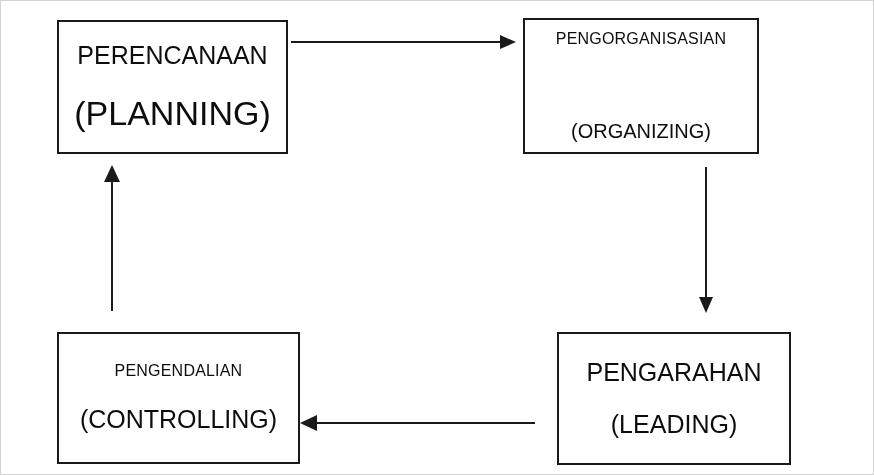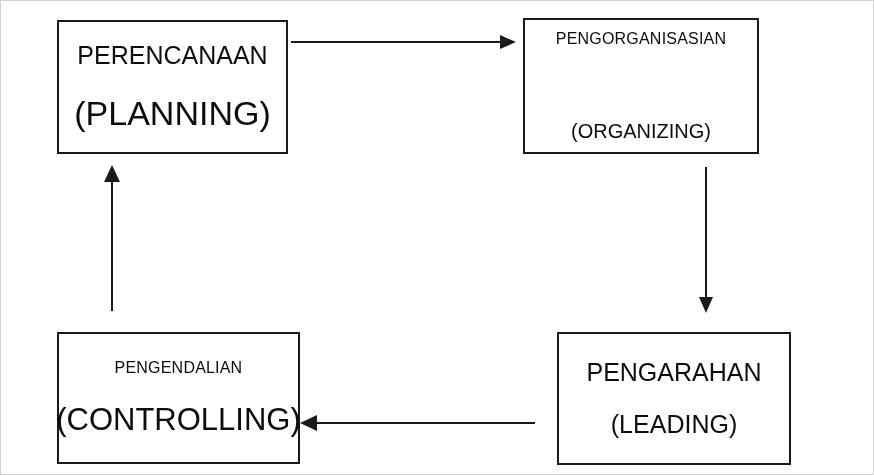--- a/index.html
+++ b/index.html
@@ -45,21 +45,21 @@
   #node-organizing { left: 522px; top: 17px; width: 236px; height: 136px; gap: 44px; }
   #node-organizing .line-top { font-size: 16px; margin-bottom: 28px; letter-spacing: .2px; }
   #node-organizing .line-bottom { font-size: 20px; }
   
   #node-leading { left: 536px; top: 331px; width: 234px; height: 133px; margin-left: 20px; }
   #node-leading .line-top { font-size: 25px; margin-bottom: 24px; }
   #node-leading .line-bottom { font-size: 25px; }
   
   #node-controlling { left: 56px; top: 331px; width: 243px; height: 132px; }
   #node-controlling .line-top { font-size: 16px; margin-bottom: 26px; letter-spacing: .2px; }
-  #node-controlling .line-bottom { font-size: 31px; }
+  #node-controlling .line-bottom { font-size: 25px; }
 
   .edge {
     position: absolute;
   }
   .edge svg { display: block; overflow: visible; }
 
   #edge-planning-organizing { left: 290px; top: 28px; width: 230px; height: 26px; }
   #edge-organizing-leading  { left: 692px; top: 166px; width: 26px; height: 150px; }
   #edge-leading-controlling { left: 294px; top: 409px; width: 240px; height: 26px; }
   #edge-controlling-planning{ left: 98px;  top: 160px; width: 26px; height: 150px; }

